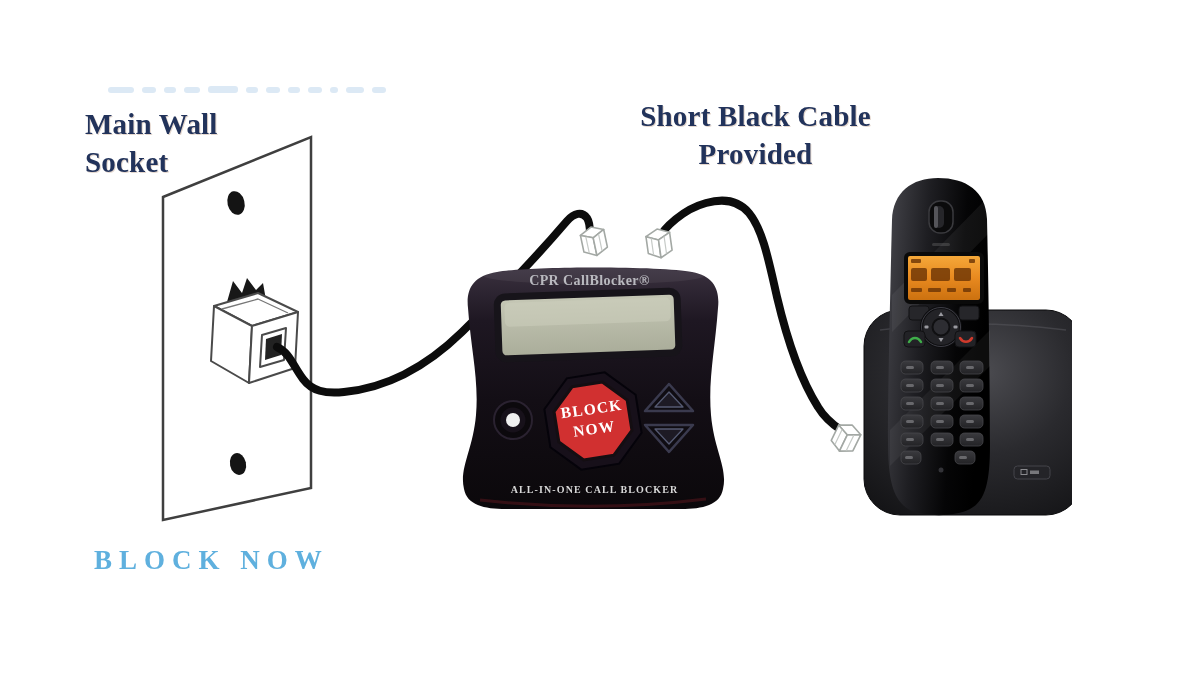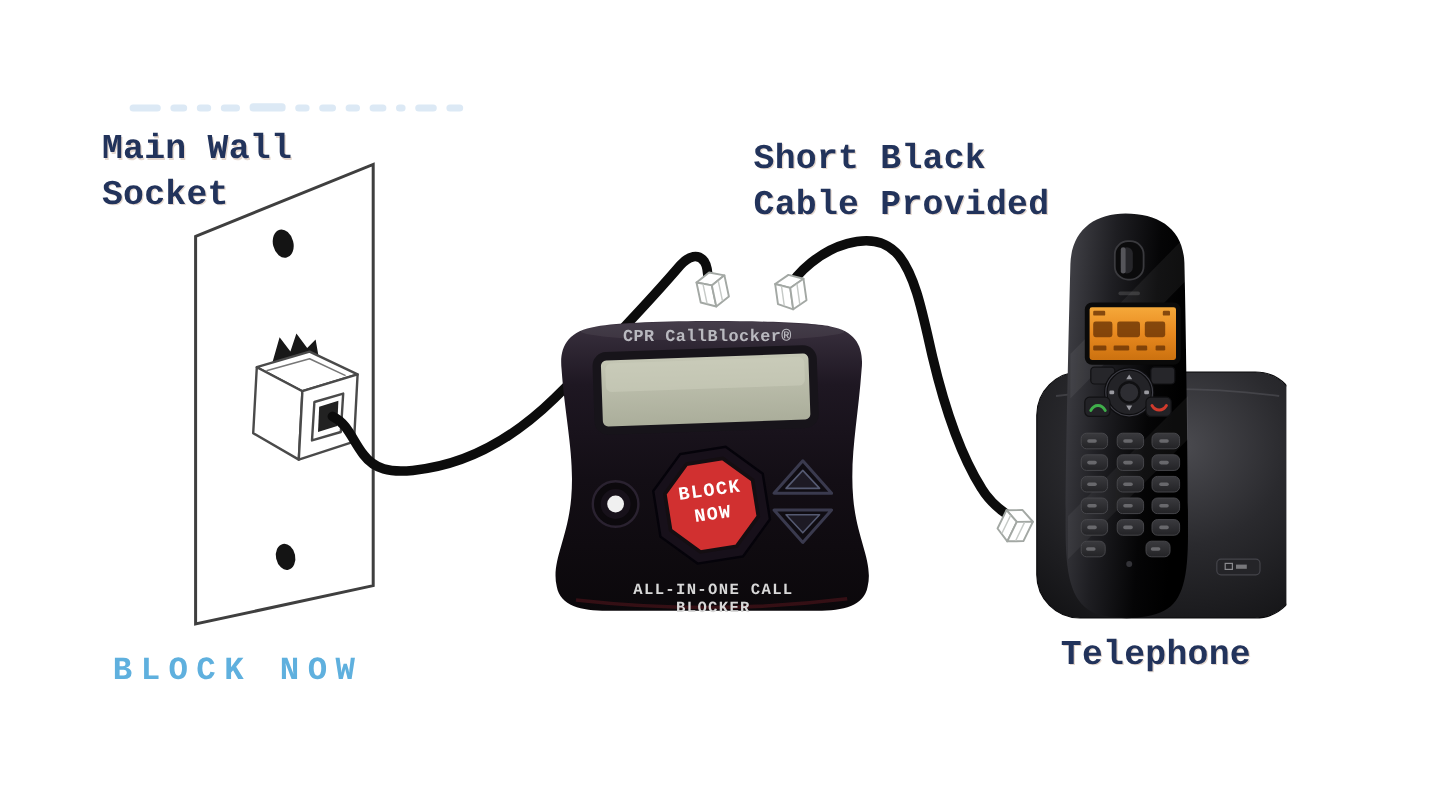--- a/index.html
+++ b/index.html
@@ -1,37 +1,37 @@
 <!DOCTYPE html>
 <html><head>
 <meta charset="utf-8">
 <style>
   html,body{margin:0;padding:0;background:#ffffff;}
   .stage{
     position:relative;width:1072px;height:676px;background:#ffffff;overflow:hidden;
-    font-family:Liberation Mono, monospace;
+    font-family:Liberation Serif, serif;
   }
   .stage svg{position:absolute;left:0;top:0;z-index:1;}
   .label{
     position:absolute;z-index:2;color:#22335b;font-weight:bold;
     font-size:29px;line-height:1.3;letter-spacing:0.2px;
     text-shadow:1px 1px 0 rgba(130,75,30,0.22);
   }
-  .label.center{margin-top:16px;}
+  .label.center{text-align:center;}
   .caption-blue{
     position:absolute;z-index:2;color:#5fb0de;font-weight:bold;
     font-size:27px;letter-spacing:7px;white-space:nowrap;
   }
   .device-text{position:absolute;z-index:2;text-align:center;font-weight:bold;}
   .brand{left:497px;top:273px;width:185px;font-size:14px;color:#b9b9bf;letter-spacing:0.4px;}
   .block-btn-text{
     left:551px;top:399px;width:84px;font-size:15.5px;line-height:1.32;color:#ffffff;
     letter-spacing:1.2px;transform:rotate(-8deg);
   }
-  .tagline{left:502px;top:484px;width:185px;font-size:13px;color:#d8d8d8;letter-spacing:1.1px;}
+  .tagline{left:502px;top:484px;width:185px;font-size:10px;color:#d8d8d8;letter-spacing:1.1px;}
   
   .artifact{position:absolute;left:108px;top:86px;z-index:2;display:flex;gap:8px;align-items:flex-end;}
   .artifact i{display:block;height:6px;border-radius:3px;background:#dce9f5;}
 </style>
 </head>
 <body>
 
 <div class="stage">
 
   <div class="artifact">
@@ -47,21 +47,20 @@
     <i style="width:8px"></i>
       <i style="width:18px"></i>
       <i style="width:14px"></i>
   </div>
 
   <div class="label" style="left:85px;top:106px;width:160px;">Main Wall Socket</div>
 
   <div class="label center" style="left:628px;top:98px;width:255px;">Short Black Cable Provided</div>
 
 
-  <div class="label" style="left:884px;top:527px;width:200px;">Telephone</div>
 
   <div class="caption-blue" style="left:94px;top:545px;">BLOCK NOW</div>
 
   <div class="device-text brand">CPR CallBlocker®</div>
   <div class="device-text block-btn-text">BLOCK NOW</div>
   <div class="device-text tagline">ALL-IN-ONE CALL BLOCKER</div>
 
   <svg width="1200" height="676" viewBox="0 0 1200 676">
     <defs>
       <linearGradient id="bodyGrad" x1="0" y1="0" x2="0" y2="1">

